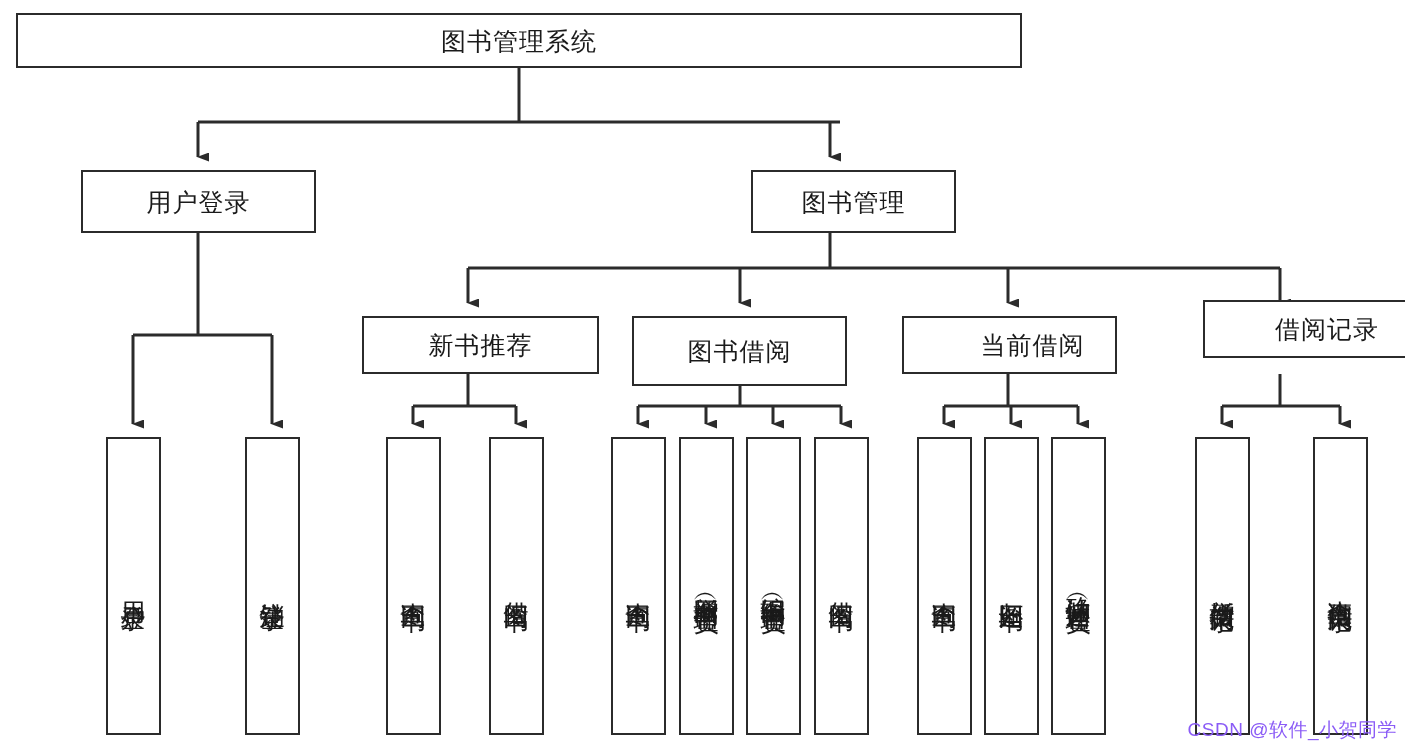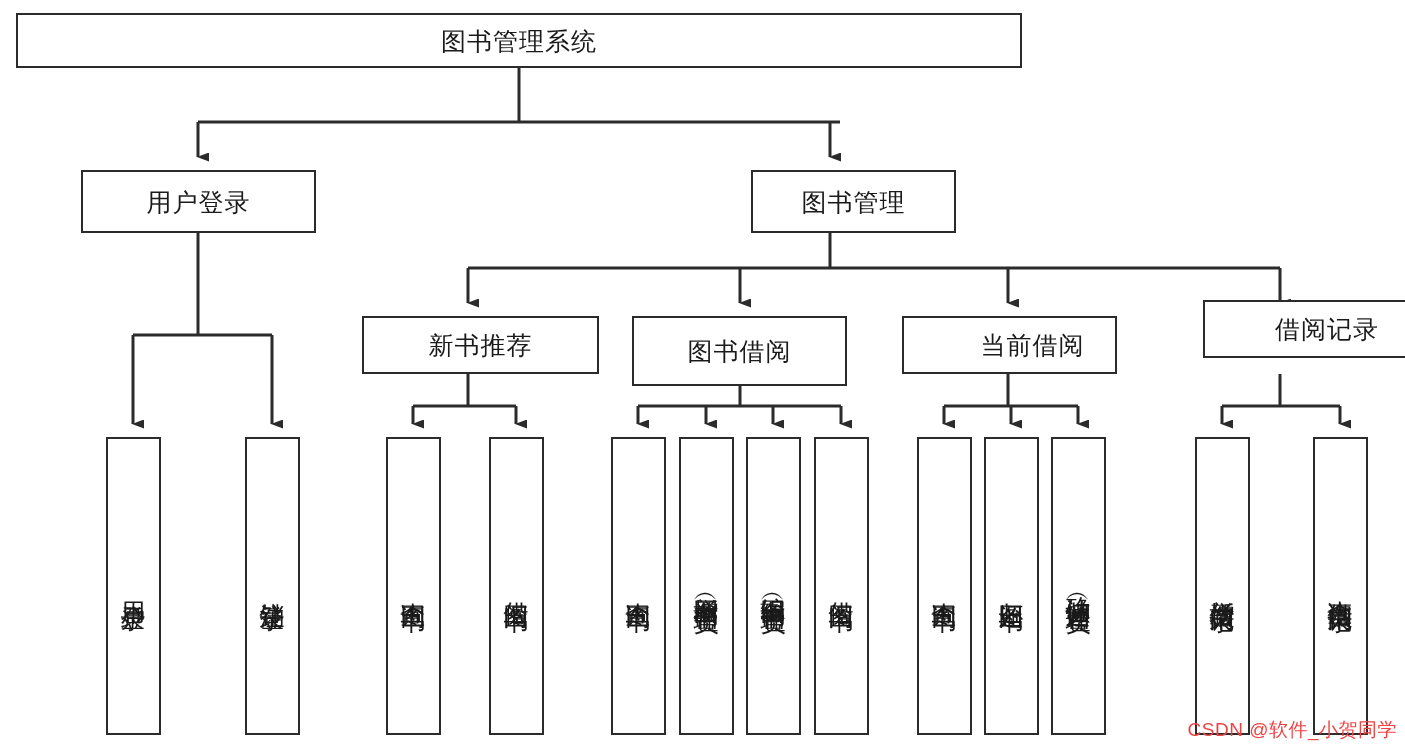--- a/index.html
+++ b/index.html
@@ -53,21 +53,21 @@
     writing-mode: vertical-rl;
     text-orientation: upright;
     display: block;
     max-height: 100%;
   }
   .watermark {
     position: absolute;
     right: 8px;
     bottom: 4px;
     font-size: 19px;
-    color: #ef4444;
+    color: #8b5cf6;
     white-space: nowrap;
     letter-spacing: 0.5px;
   }
 </style>
 </head>
 <body>
 
 <div id="canvas">
 
   <svg class="wires" viewBox="0 0 1405 747">

